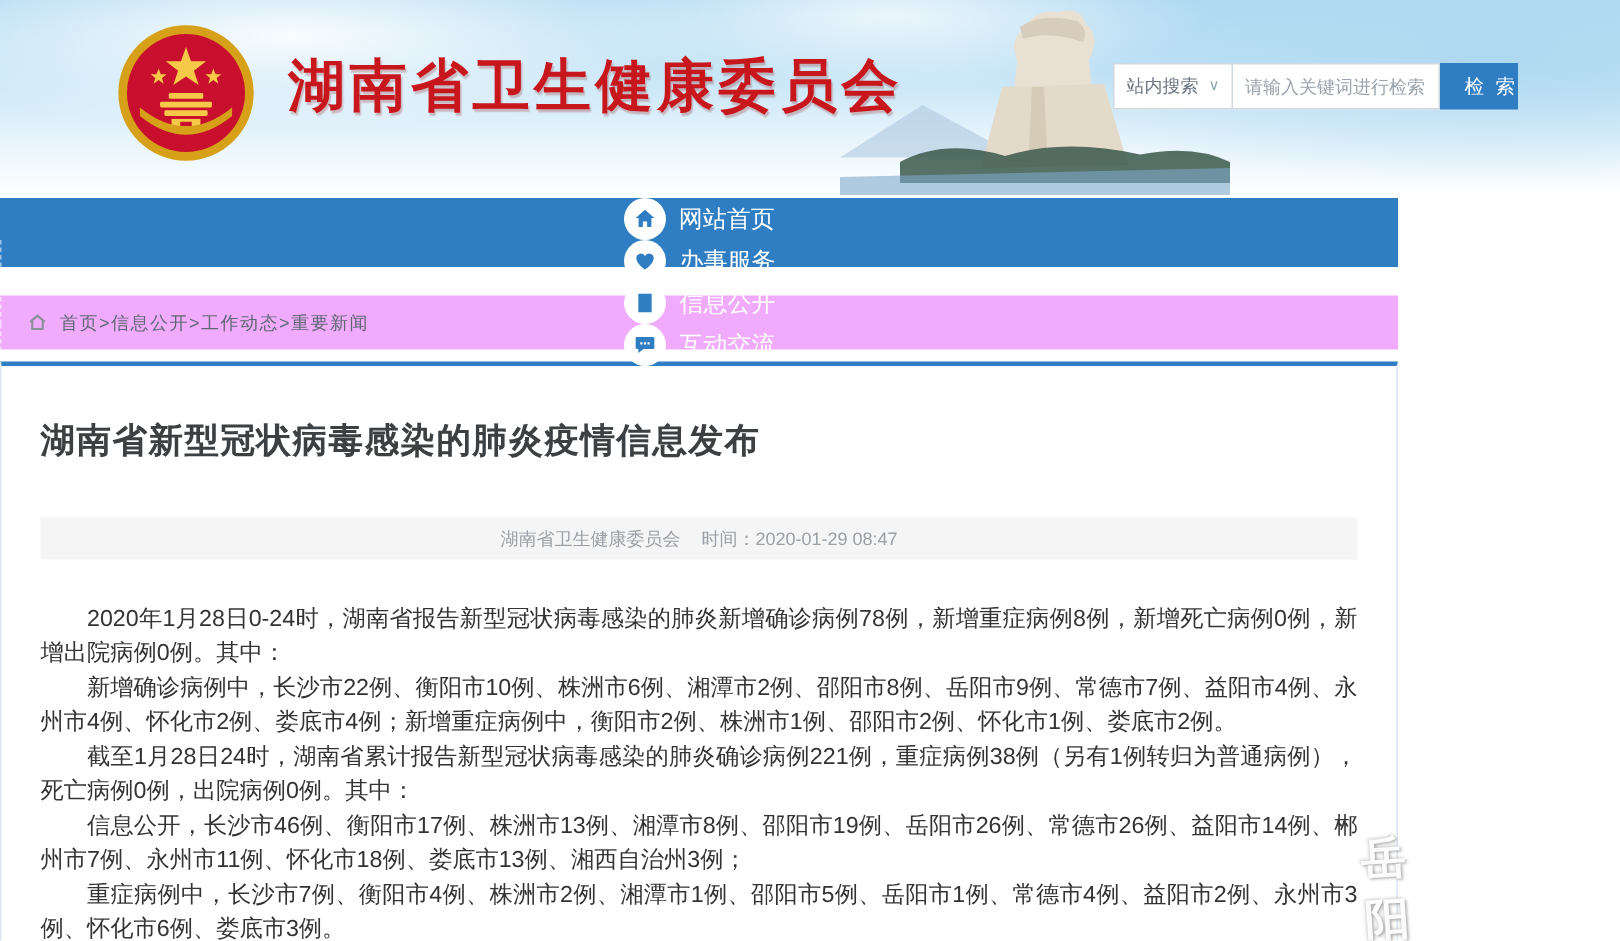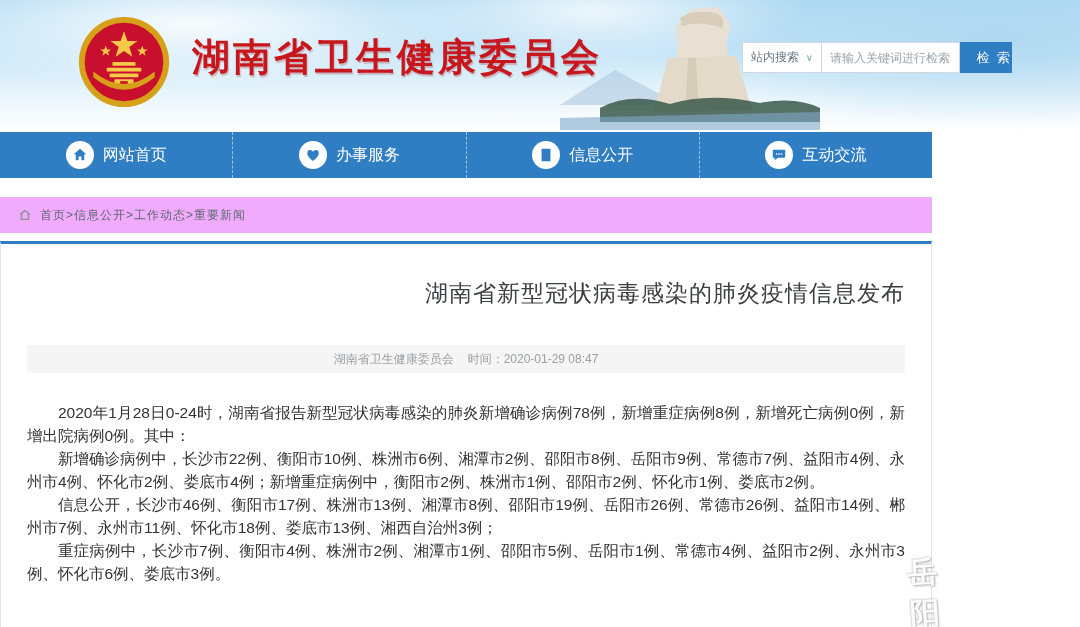--- a/index.html
+++ b/index.html
@@ -31,39 +31,39 @@
   .search-input { width:138px; height:31px; border:1px solid #cfd8e0; border-left:none;
     padding:2px 8px; font-size:12px; color:#333; outline:none;
     font-family:"Liberation Sans","DejaVu Sans",sans-serif; }
   .search-input::placeholder { color:#9aa4ad; }
   .search-btn { width:52px; height:31px; background:#2f7dc2; color:#fff; border:none;
     font-size:13px; letter-spacing:2px; cursor:pointer;
     font-family:"Liberation Sans","DejaVu Sans",sans-serif;text-align:right; }
 
   
   .main-nav { position:relative; width:932px; height:46px; margin:0 auto; background:#2f7dc2;
-    display:flex; }
+    display:flex;flex-direction:column; }
   .nav-item { flex:1; display:flex; align-items:center; justify-content:center; gap:9px;
     color:#fff; font-size:16px; cursor:pointer; position:relative; }
   .nav-item + .nav-item { border-left:1px dashed rgba(255,255,255,.55); }
   .nav-ico { width:28px; height:28px; background:#fff; border-radius:50%;
     display:flex; align-items:center; justify-content:center; }
   .nav-ico svg { width:16px; height:16px; fill:#2f7dc2; }
 
   
   .crumb-bar { width:932px; height:36px; margin:19px auto 0; background:#f0abfc;
     display:flex; align-items:center; padding:0 18px; gap:8px; }
   .crumb-bar svg { width:14px; height:14px; fill:none; stroke:#8a9199; stroke-width:1.6; }
   .crumb-text { font-size:12px; color:#5f6872; letter-spacing:1px; }
 
   
   .content-box { width:932px; margin:8px auto 0; background:#fff;
     border:1px solid #dbe6f0; border-top:3px solid #2f7dc2; min-height:480px;
     padding:34px 26px 40px; }
-  .article-title { text-align:right; font-size:23px; font-weight:normal; color:#3c4043;
+  .article-title { text-align:left; font-size:23px; font-weight:bold; color:#3c4043;
     letter-spacing:1px; }
   .article-meta { margin:36px 0 0; height:28px; background:#f5f5f5;
     display:flex; align-items:center; justify-content:center; gap:14px;
     font-size:12px; color:#9aa0a6; }
   .article-body { margin-top:28px; font-size:15.5px; color:#333; line-height:23px;
     text-align:justify; }
   .article-body p { text-indent:2em; }
 
   
   .watermark { position:absolute; left:888px; top:552px; display:flex; align-items:center;
@@ -162,20 +162,21 @@
     <h1 class="article-title">湖南省新型冠状病毒感染的肺炎疫情信息发布</h1>
 
     <div class="article-meta">
       <span>湖南省卫生健康委员会</span>
       <span>时间：2020-01-29 08:47</span>
     </div>
 
     <div class="article-body">
       <p>2020年1月28日0-24时，湖南省报告新型冠状病毒感染的肺炎新增确诊病例78例，新增重症病例8例，新增死亡病例0例，新增出院病例0例。其中：</p>
       <p>新增确诊病例中，长沙市22例、衡阳市10例、株洲市6例、湘潭市2例、邵阳市8例、岳阳市9例、常德市7例、益阳市4例、永州市4例、怀化市2例、娄底市4例；新增重症病例中，衡阳市2例、株洲市1例、邵阳市2例、怀化市1例、娄底市2例。</p>
+      <p>截至1月28日24时，湖南省累计报告新型冠状病毒感染的肺炎确诊病例221例，重症病例38例（另有1例转归为普通病例），死亡病例0例，出院病例0例。其中：</p>
       <p>信息公开，长沙市46例、衡阳市17例、株洲市13例、湘潭市8例、邵阳市19例、岳阳市26例、常德市26例、益阳市14例、郴州市7例、永州市11例、怀化市18例、娄底市13例、湘西自治州3例；</p>
       <p>重症病例中，长沙市7例、衡阳市4例、株洲市2例、湘潭市1例、邵阳市5例、岳阳市1例、常德市4例、益阳市2例、永州市3例、怀化市6例、娄底市3例。</p>
 
     </div>
   </div>
 
   <div class="watermark">
     <svg class="wm-ico" viewBox="0 0 44 38">
       <ellipse cx="18" cy="16" rx="14" ry="11.5" fill="rgba(255,255,255,0.92)" stroke="rgba(150,150,150,0.5)" stroke-width="1.5"></ellipse>
       <path d="M10 25 L6 31 L15 27 Z" fill="rgba(255,255,255,0.92)"></path>

